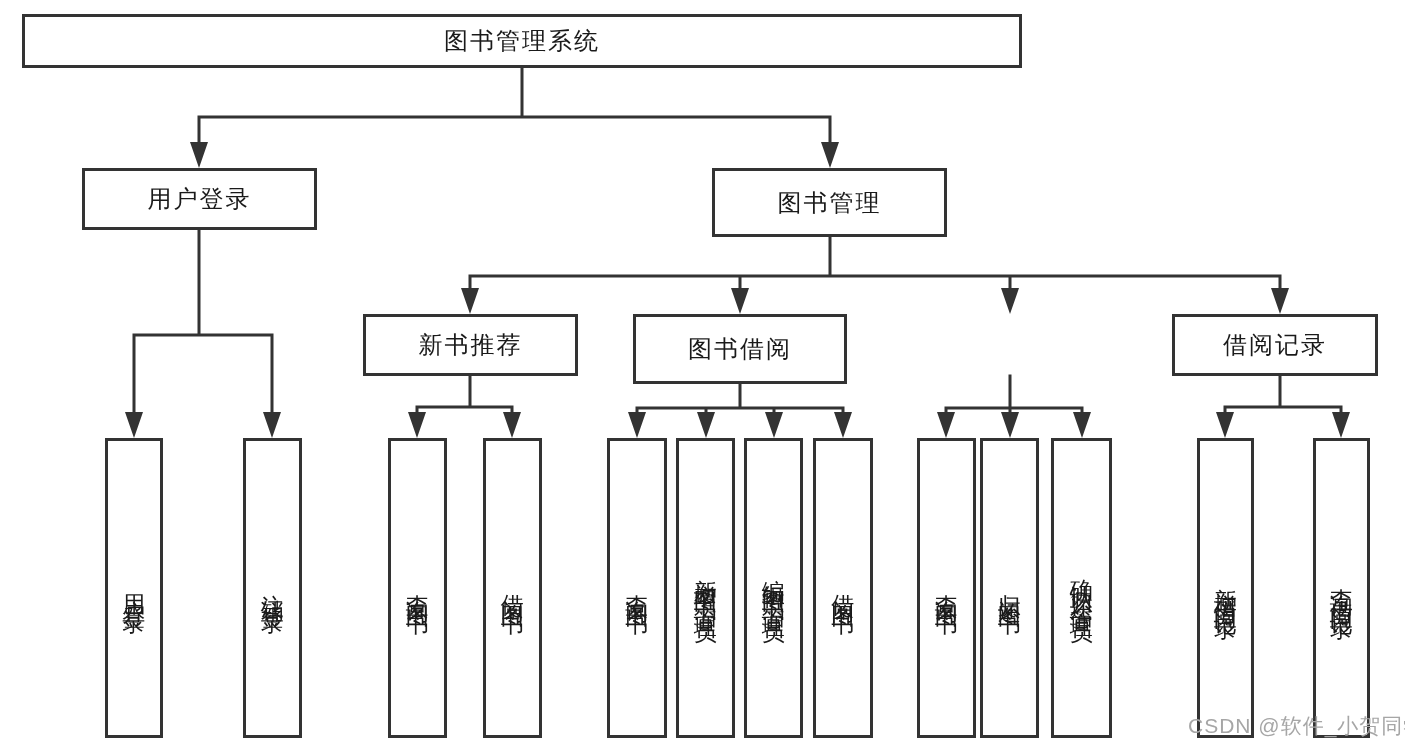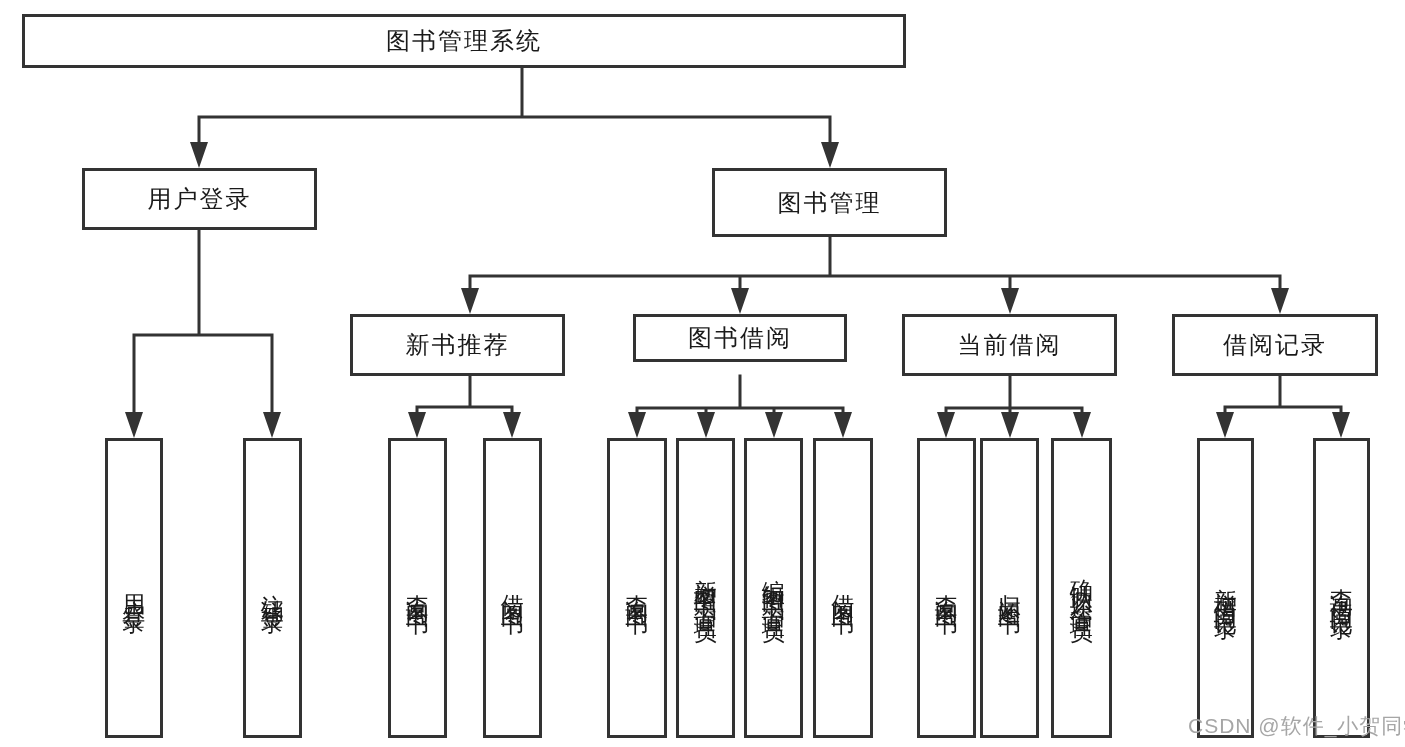--- a/index.html
+++ b/index.html
@@ -74,39 +74,36 @@
              M1001 288 L1019 288 L1010 314 Z  M1271 288 L1289 288 L1280 314 Z
              M125 412 L143 412 L134 438 Z  M263 412 L281 412 L272 438 Z
              M408 412 L426 412 L417 438 Z  M503 412 L521 412 L512 438 Z
              M628 412 L646 412 L637 438 Z  M697 412 L715 412 L706 438 Z
              M765 412 L783 412 L774 438 Z  M834 412 L852 412 L843 438 Z
              M937 412 L955 412 L946 438 Z  M1001 412 L1019 412 L1010 438 Z
              M1073 412 L1091 412 L1082 438 Z
              M1216 412 L1234 412 L1225 438 Z  M1332 412 L1350 412 L1341 438 Z"></path>
   </svg>
 
-  <div class="box" style="left:22px; top:14px; width:884px; height:54px;justify-content:center;">
+  <div class="box" style="left:22px; top:14px; width:1000px; height:54px;justify-content:center;">
     <span class="hlabel">图书管理系统</span>
   </div>
 
   <div class="box" style="left:82px; top:168px; width:235px; height:62px;">
     <span class="hlabel">用户登录</span>
   </div>
   <div class="box" style="left:712px; top:168px; width:235px; height:69px;">
     <span class="hlabel">图书管理</span>
   </div>
 
-  <div class="box" style="left:350px; top:314px; width:215px; height:62px;">
+  <div class="box" style="left:363px; top:314px; width:215px; height:62px;">
     <span class="hlabel">新书推荐</span>
   </div>
-  <div class="box" style="left:633px; top:314px; width:214px; height:48px;">
+  <div class="box" style="left:633px; top:314px; width:214px; height:70px;">
     <span class="hlabel">图书借阅</span>
-  </div>
-  <div class="box" style="left:902px; top:314px; width:215px; height:62px;">
-    <span class="hlabel">当前借阅</span>
   </div>
   <div class="box" style="left:1172px; top:314px; width:206px; height:62px;">
     <span class="hlabel">借阅记录</span>
   </div>
 
   <div class="box" style="left:105px; top:438px; width:58px; height:300px;">
     <span class="vlabel">用户登录</span>
   </div>
   <div class="box" style="left:243px; top:438px; width:59px; height:300px;">
     <span class="vlabel">注销登录</span>

